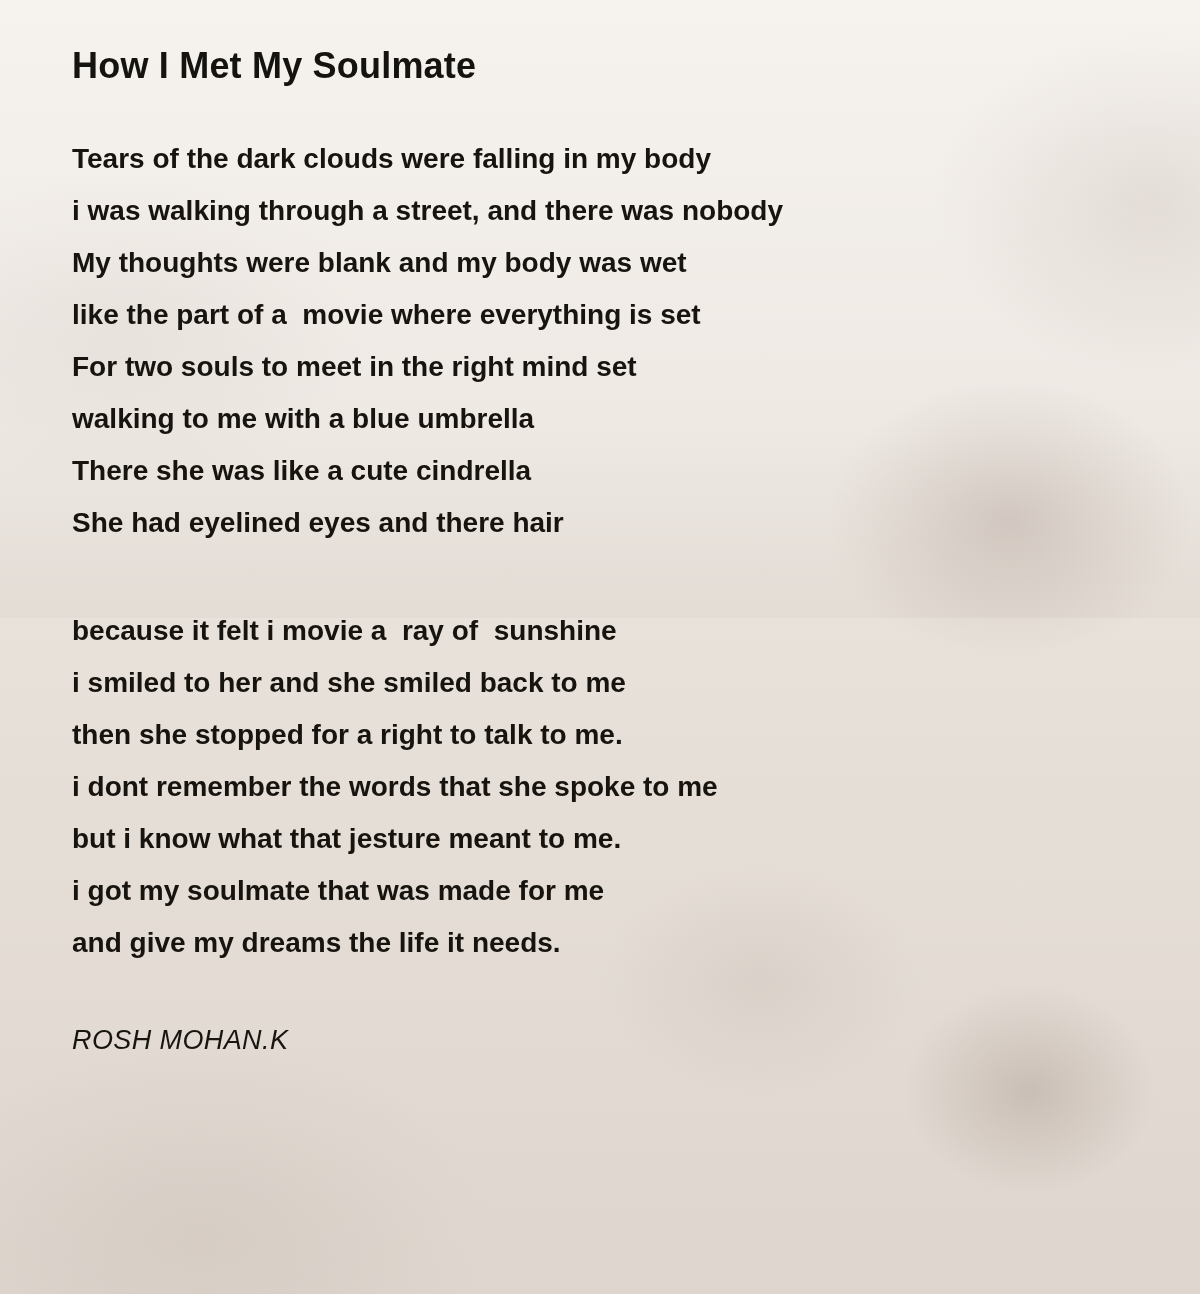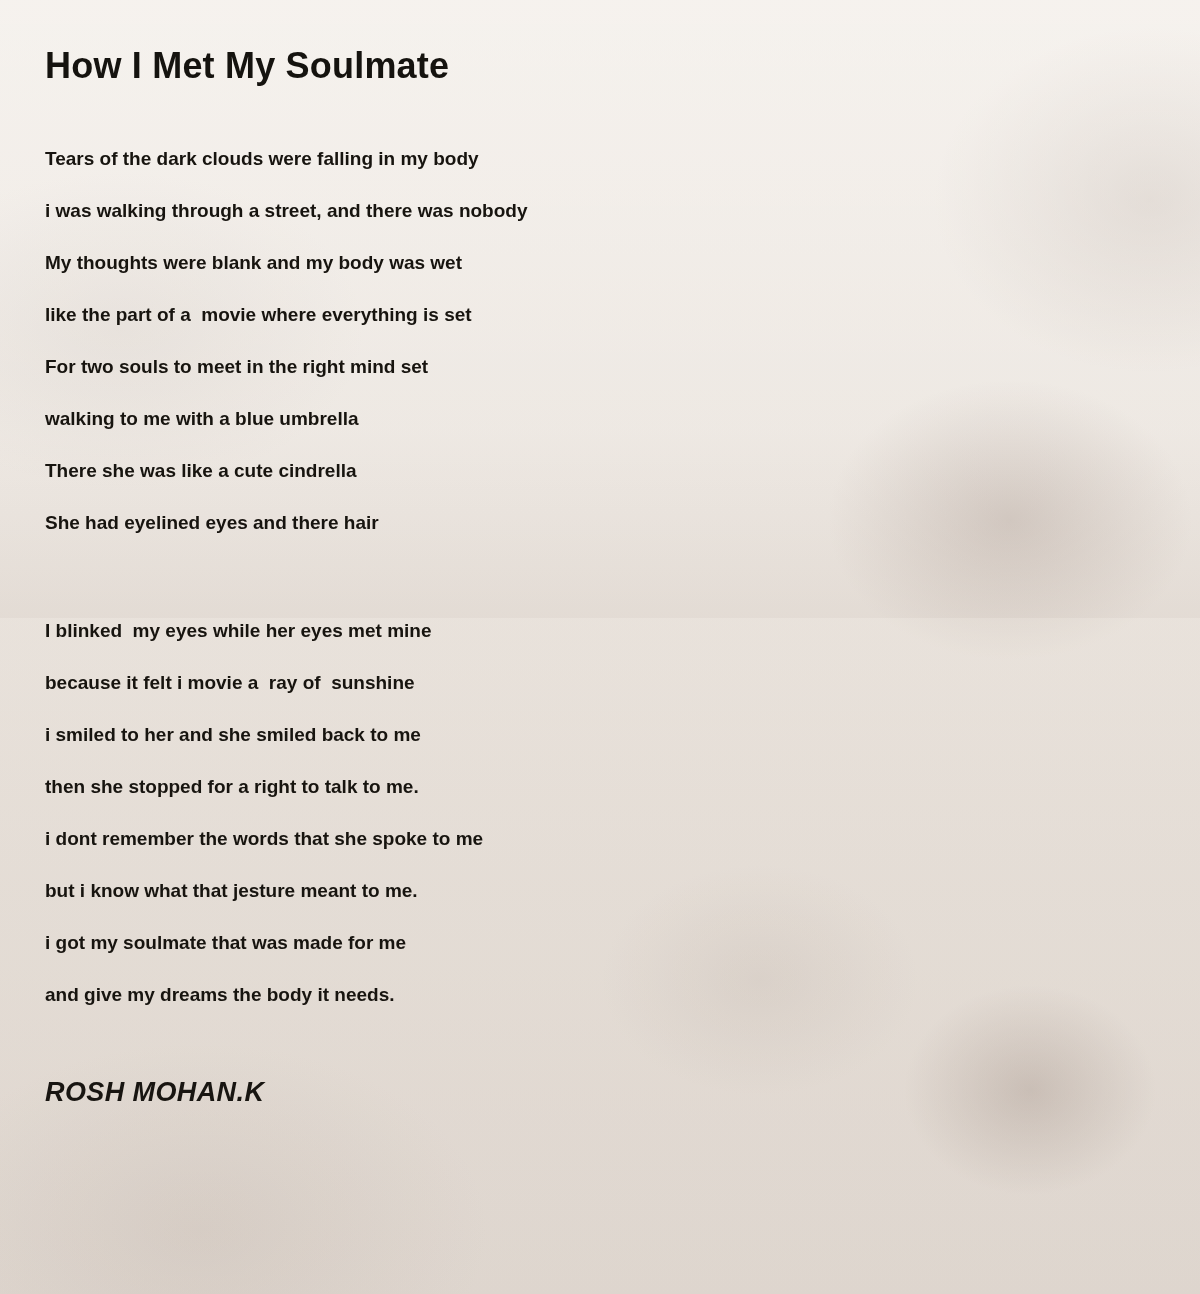--- a/index.html
+++ b/index.html
@@ -46,49 +46,49 @@
   }
   .band-bottom {
     top: 618px;
     height: 676px;
     background: linear-gradient(180deg, rgba(236,229,221,0.30) 0%, rgba(222,212,203,0.22) 100%);
   }
 
   .content {
     position: relative;
     z-index: 3;
-    padding: 44px 60px 0 45px;
+    padding: 44px 60px 0 72px;
   }
 
   .poem-title {
     font-size: 36px;
     font-weight: bold;
     color: #15130f;
     letter-spacing: 0.2px;
     margin: 0 0 46px 0;
     line-height: 1.2;
   }
 
   .stanza {
     margin: 0 0 56px 0;
   }
 
   .line {
-    font-size: 19px;
+    font-size: 28px;
     font-weight: bold;
     color: #17140f;
     line-height: 52px;
     white-space: pre;
   }
 
   .author {
     margin-top: 28px;
     font-size: 27px;
     font-style: italic;
-    font-weight: bold;
+    font-weight: normal;
     color: #181511;
     letter-spacing: 0.4px;
   }
 </style>
 </head>
 <body>
 
 <div class="page">
   <div class="band band-top"></div>
   <div class="band band-bottom"></div>
@@ -101,25 +101,24 @@
       <div class="line">i was walking through a street, and there was nobody</div>
       <div class="line">My thoughts were blank and my body was wet</div>
       <div class="line">like the part of a  movie where everything is set</div>
       <div class="line">For two souls to meet in the right mind set</div>
       <div class="line">walking to me with a blue umbrella</div>
       <div class="line">There she was like a cute cindrella</div>
       <div class="line">She had eyelined eyes and there hair</div>
     </div>
 
     <div class="stanza">
-      <div class="line">I blinked  my eyes while her eyes met mine</div>
       <div class="line">because it felt i movie a  ray of  sunshine</div>
       <div class="line">i smiled to her and she smiled back to me</div>
       <div class="line">then she stopped for a right to talk to me.</div>
       <div class="line">i dont remember the words that she spoke to me</div>
       <div class="line">but i know what that jesture meant to me.</div>
       <div class="line">i got my soulmate that was made for me</div>
-      <div class="line">and give my dreams the body it needs.</div>
+      <div class="line">and give my dreams the life it needs.</div>
     </div>
 
     <div class="author">ROSH MOHAN.K</div>
   </div>
 </div>
 
 </body></html>

